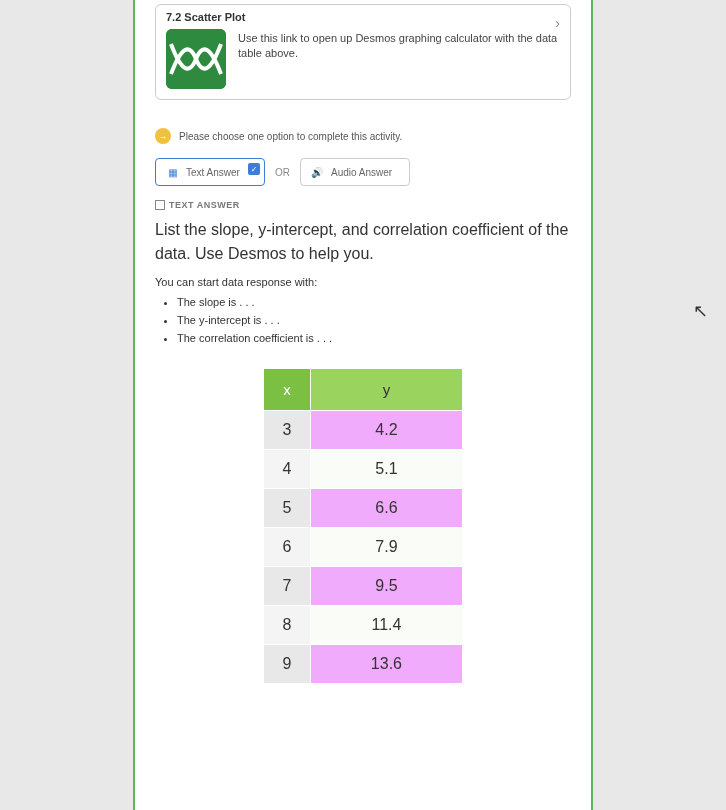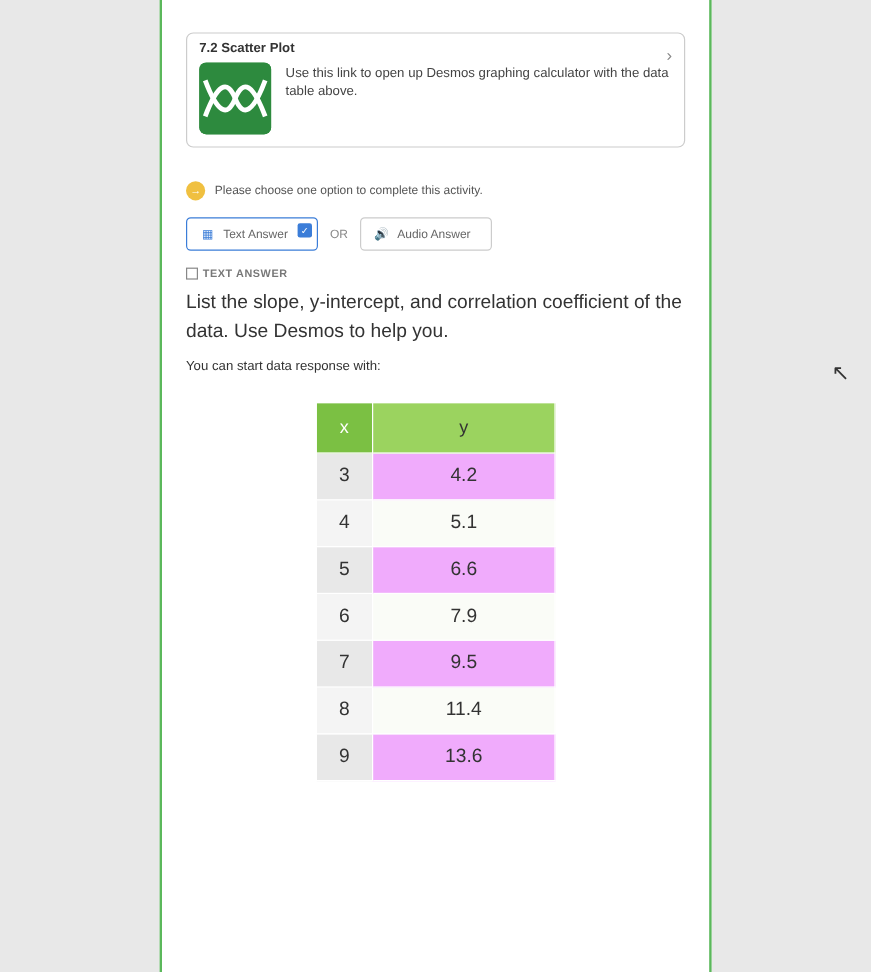--- a/index.html
+++ b/index.html
@@ -11,21 +11,21 @@
       overflow: hidden;
       position: relative;
     }
     .page-container {
       background: #fff;
       margin: 0 auto;
       width: 460px;
       min-height: 810px;
       border-left: 2px solid #5bb85b;
       border-right: 2px solid #5bb85b;
-      padding: 27px 20px;
+      padding: 4px 20px;
       position: relative;
     }
     .resource-card {
       border: 1px solid #ccc;
       border-radius: 6px;
       padding: 10px;
       display: flex;
       gap: 12px;
       position: relative;
       align-items: flex-start;
@@ -250,20 +250,25 @@
 
   <div class="section-label">
     <span class="section-label-icon"></span>
     <span>TEXT ANSWER</span>
   </div>
 
   <div class="question-text">List the slope, y-intercept, and correlation coefficient of the data. Use Desmos to help you.</div>
 
   <div class="starter-text">You can start data response with:</div>
 
+  <ul class="bullet-list">
+    <li>The slope is . . .</li>
+    <li>The y-intercept is . . .</li>
+    <li>The correlation coefficient is . . .</li>
+  </ul>
 
   <table class="data-table">
     <thead>
       <tr>
         <th>x</th>
         <th>y</th>
       </tr>
     </thead>
     <tbody>
       <tr>

